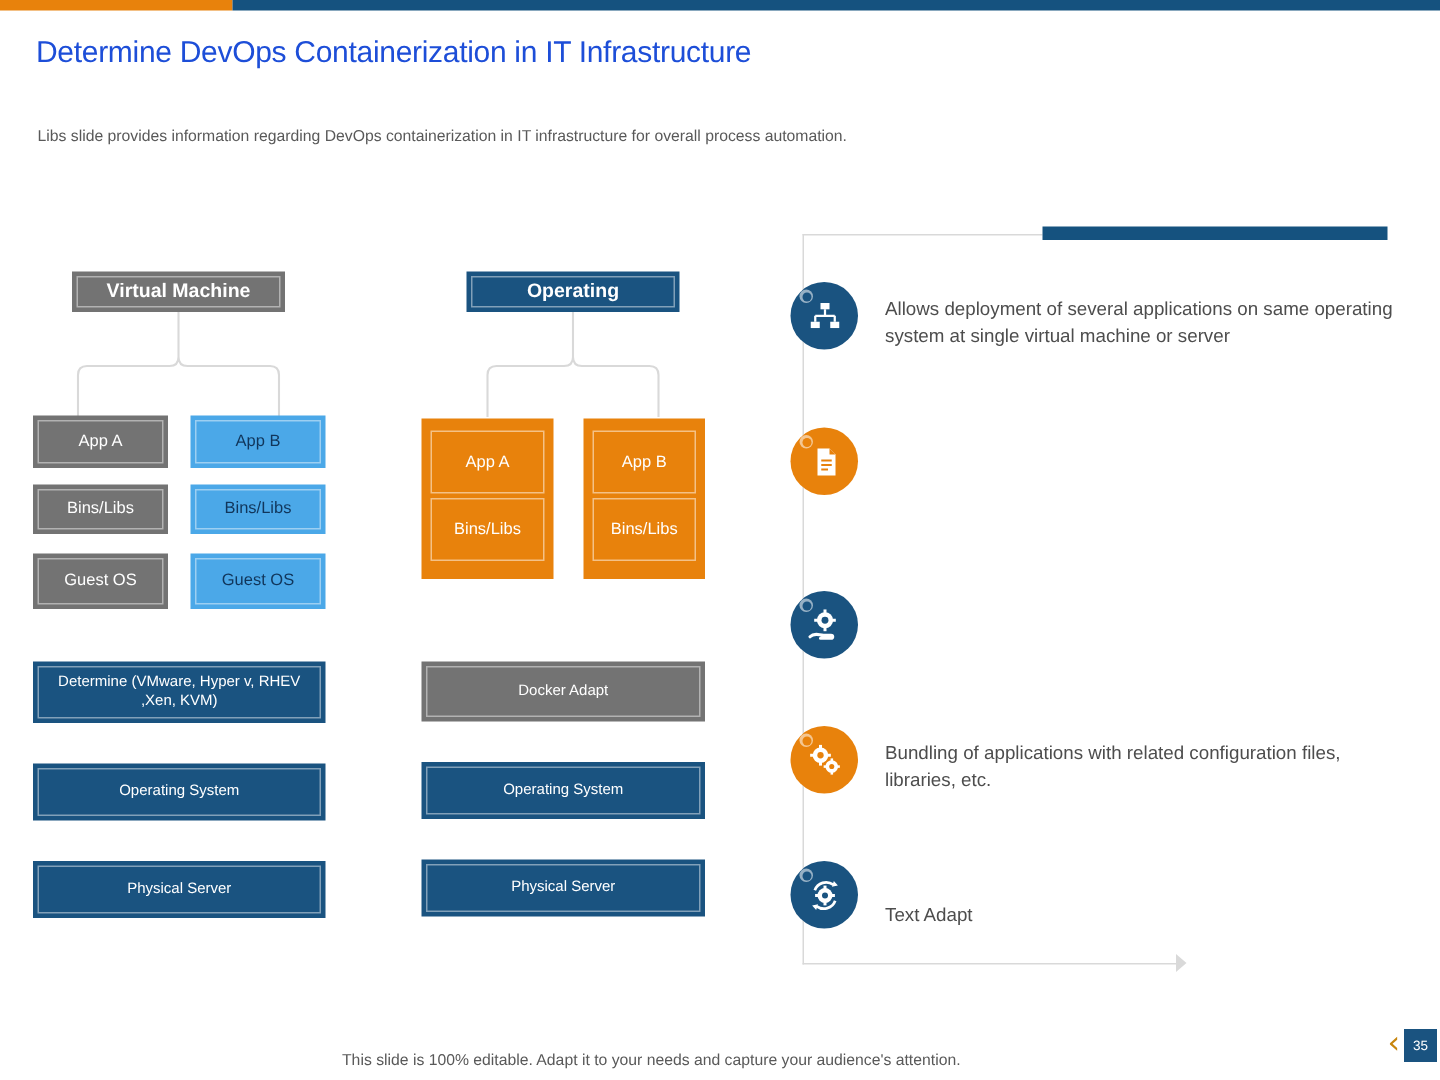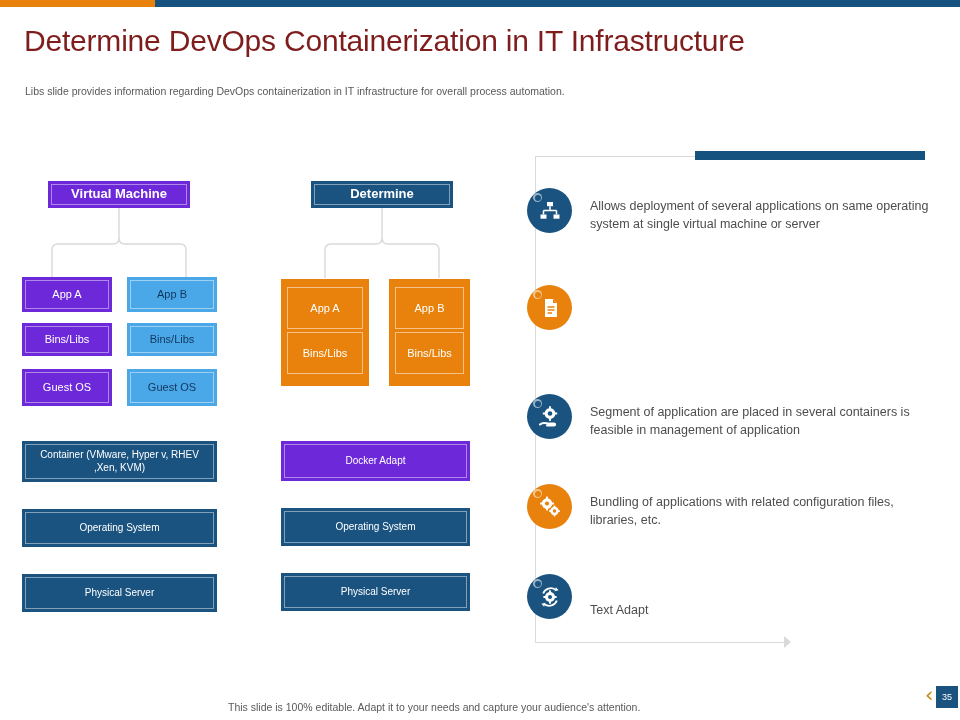--- a/index.html
+++ b/index.html
@@ -22,23 +22,23 @@
     width: 960px; height: 7px;
     display: flex;
   }
   #top-bar .seg-orange { width: 155px; height: 100%; background: #E8820C; }
   #top-bar .seg-blue   { flex: 1; height: 100%; background: #15527F; }
 
   
   #page-title {
     position: absolute;
     left: 24px; top: 24px;
-    font-size: 30px;
+    font-size: 20px;
     font-weight: 400;
-    color: #7f1d1d;
+    color: #1d4ed8;
     letter-spacing: -0.2px;
     white-space: nowrap;
   }
   #page-subtitle {
     position: absolute;
     left: 25px; top: 85px;
     font-size: 10.5px;
     color: #595959;
     white-space: nowrap;
   }
@@ -54,21 +54,21 @@
     line-height: 1.25;
   }
   .dbox .inner {
     position: absolute;
     left: 3px; right: 3px; top: 3px; bottom: 3px;
     border: 1px solid rgba(255,255,255,0.45);
     pointer-events: none;
   }
   .dbox span.lbl { position: relative; z-index: 2; }
 
-  .orange   { background: #6d28d9; color: #FFFFFF; }
+  .orange   { background: #737373; color: #FFFFFF; }
   .lightblue{ background: #4BA8E8; color: #11365B; }
   .darkblue { background: #1A5380; color: #FFFFFF; }
 
   .hdr-box { font-size: 13px; font-weight: bold; }
   .mid-box { font-size: 11px; }
   .stack-box { font-size: 10px; }
 
   
   .cgroup {
     position: absolute;
@@ -239,34 +239,34 @@
   <div class="inner"></div>
   <span class="lbl">Bins/Libs</span>
 </div>
 <div class="dbox lightblue mid-box" style="left:127px; top:369px; width:90px; height:37px;">
   <div class="inner"></div>
   <span class="lbl">Guest OS</span>
 </div>
 
 <div class="dbox darkblue stack-box" style="left:22px; top:441px; width:195px; height:41px;">
   <div class="inner"></div>
-  <span class="lbl" style="padding:0 8px;">Container (VMware, Hyper v, RHEV ,Xen, KVM)</span>
+  <span class="lbl" style="padding:0 8px;">Determine (VMware, Hyper v, RHEV ,Xen, KVM)</span>
 </div>
 <div class="dbox darkblue stack-box" style="left:22px; top:509px; width:195px; height:38px;">
   <div class="inner"></div>
   <span class="lbl">Operating System</span>
 </div>
 <div class="dbox darkblue stack-box" style="left:22px; top:574px; width:195px; height:38px;">
   <div class="inner"></div>
   <span class="lbl">Physical Server</span>
 </div>
 
 <div class="dbox darkblue hdr-box" style="left:311px; top:181px; width:142px; height:27px;">
   <div class="inner"></div>
-  <span class="lbl">Determine</span>
+  <span class="lbl">Operating</span>
 </div>
 
 <svg class="connector" style="left:281px; top:208px;" width="200" height="70">
   <path d="M101,0 L101,30 M101,30 Q101,36 95,36 L50,36 Q44,36 44,42 L44,70
            M101,30 Q101,36 107,36 L152,36 Q158,36 158,42 L158,70" fill="none" stroke="#D9D9D9" stroke-width="1.4"></path>
 </svg>
 
 <div class="cgroup" style="left:281px; top:279px; width:88px; height:107px;">
   <div class="sub" style="top:8px; height:42px;">App A</div>
   <div class="sub" style="top:53px; height:42px;">Bins/Libs</div>
@@ -328,21 +328,20 @@
       <circle cx="13" cy="9.5" r="2.3" fill="#1A5380"></circle>
       <g fill="#ffffff">
         <rect x="12" y="2.3" width="2" height="2.6"></rect>
         <rect x="12" y="14.2" width="2" height="2.6"></rect>
         <rect x="5.8" y="8.5" width="2.6" height="2"></rect>
         <rect x="17.6" y="8.5" width="2.6" height="2"></rect>
       </g>
       <path d="M3,20.5 C6,17.5 9,19.5 12,19.5 L17,19.5 C18.5,19.5 18.5,21.5 17,21.5 L10,21.5" stroke="#ffffff" stroke-width="2.1" fill="none" stroke-linecap="round"></path>
     </svg>
   </div>
-  <div class="bullet-text">Segment of application are placed in several containers is feasible in management of application</div>
 </div>
 
 <div class="bullet-row" style="top:484px;">
   <div class="bullet-icon orange">
     <div class="notch"></div>
     <svg width="26" height="26" viewBox="0 0 26 26" aria-hidden="true">
       <g fill="#ffffff">
         <circle cx="10" cy="9.5" r="5.2"></circle>
         <rect x="9" y="2.6" width="2" height="2.6"></rect>
         <rect x="9" y="13.8" width="2" height="2.6"></rect>

